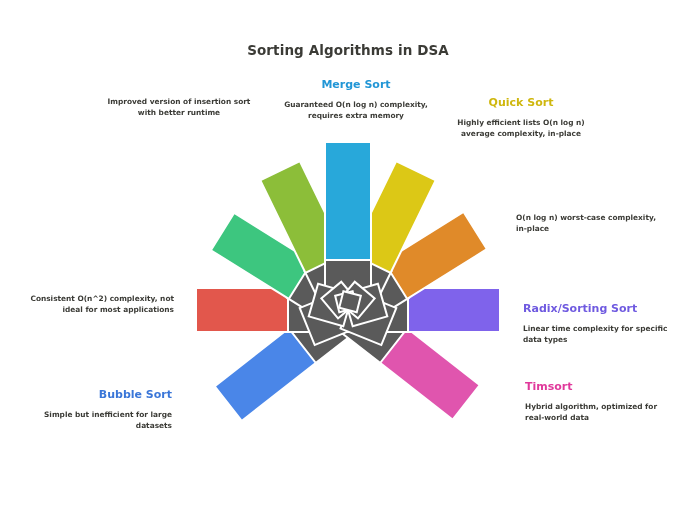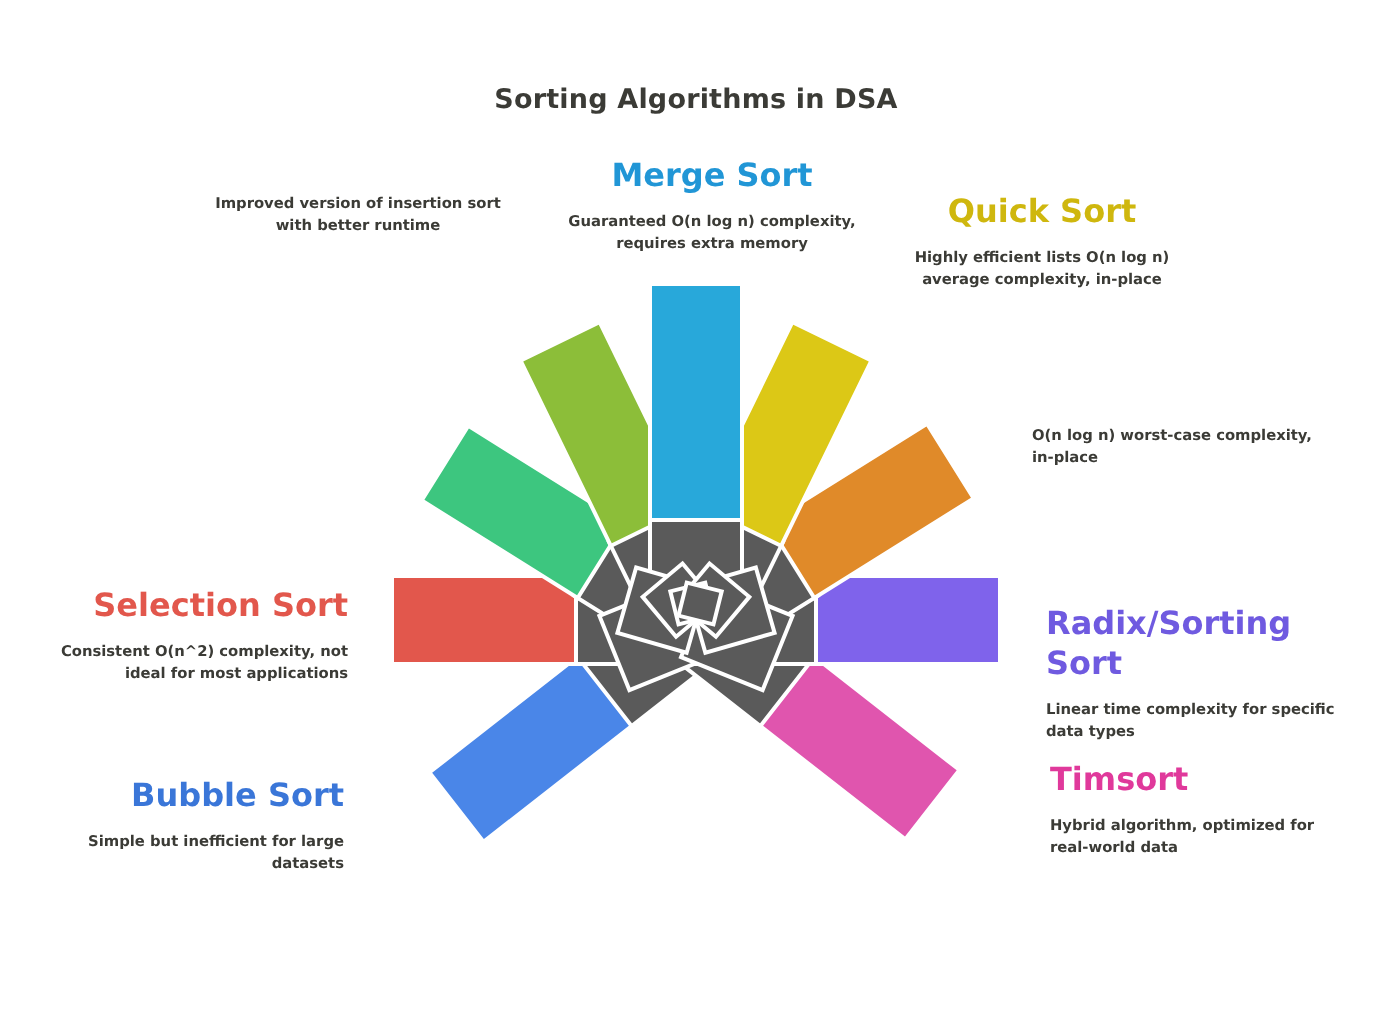--- a/index.html
+++ b/index.html
@@ -37,21 +37,21 @@
     left: 168px;
     top: 128px;
     width: 360px;
     height: 320px;
   }
   .label-block {
     position: absolute;
     width: 150px;
   }
   .label-title {
-    font-size: 16px;
+    font-size: 11px;
     font-weight: bold;
     line-height: 1.25;
     margin-bottom: 7px;
   }
   .label-desc {
     font-size: 7.4px;
     font-weight: bold;
     color: #3b3b36;
     line-height: 1.55;
   }
@@ -152,21 +152,20 @@
     <div class="label-title" style="color:#cfb70e">Quick Sort</div>
     <div class="label-desc">Highly efficient lists O(n log n) average complexity, in-place</div>
   </div>
 
 
   <div class="label-block ta-left" id="lbl-heap">
     <div class="label-desc">O(n log n) worst-case complexity, in-place</div>
   </div>
 
   <div class="label-block ta-right" id="lbl-selection">
-    <div class="label-title" style="color:#e2574c">Selection Sort</div>
     <div class="label-desc">Consistent O(n^2) complexity, not ideal for most applications</div>
   </div>
 
   <div class="label-block ta-left" id="lbl-radix">
     <div class="label-title" style="color:#6f5ae0">Radix/Sorting Sort</div>
     <div class="label-desc">Linear time complexity for specific data types</div>
   </div>
 
   <div class="label-block ta-right" id="lbl-bubble">
     <div class="label-title" style="color:#3a76d8">Bubble Sort</div>

